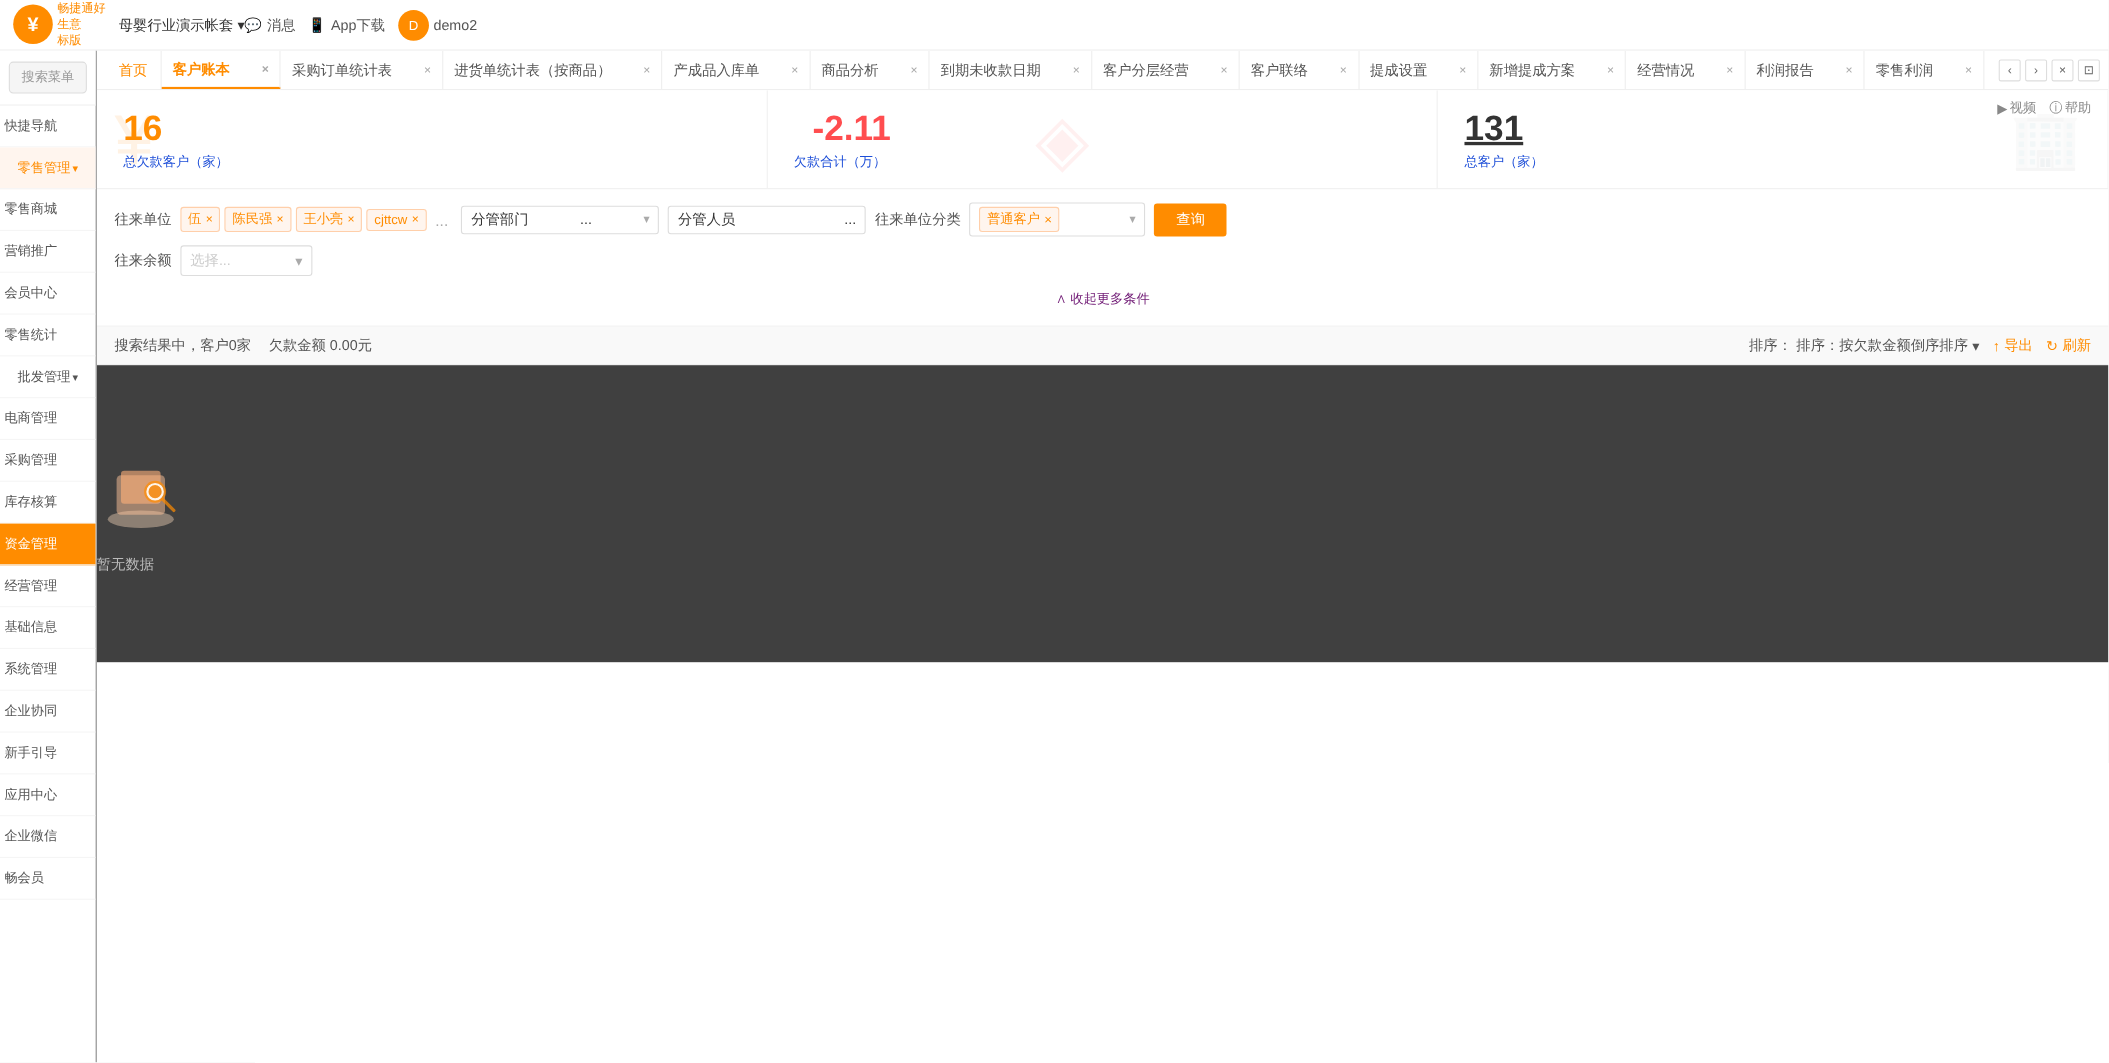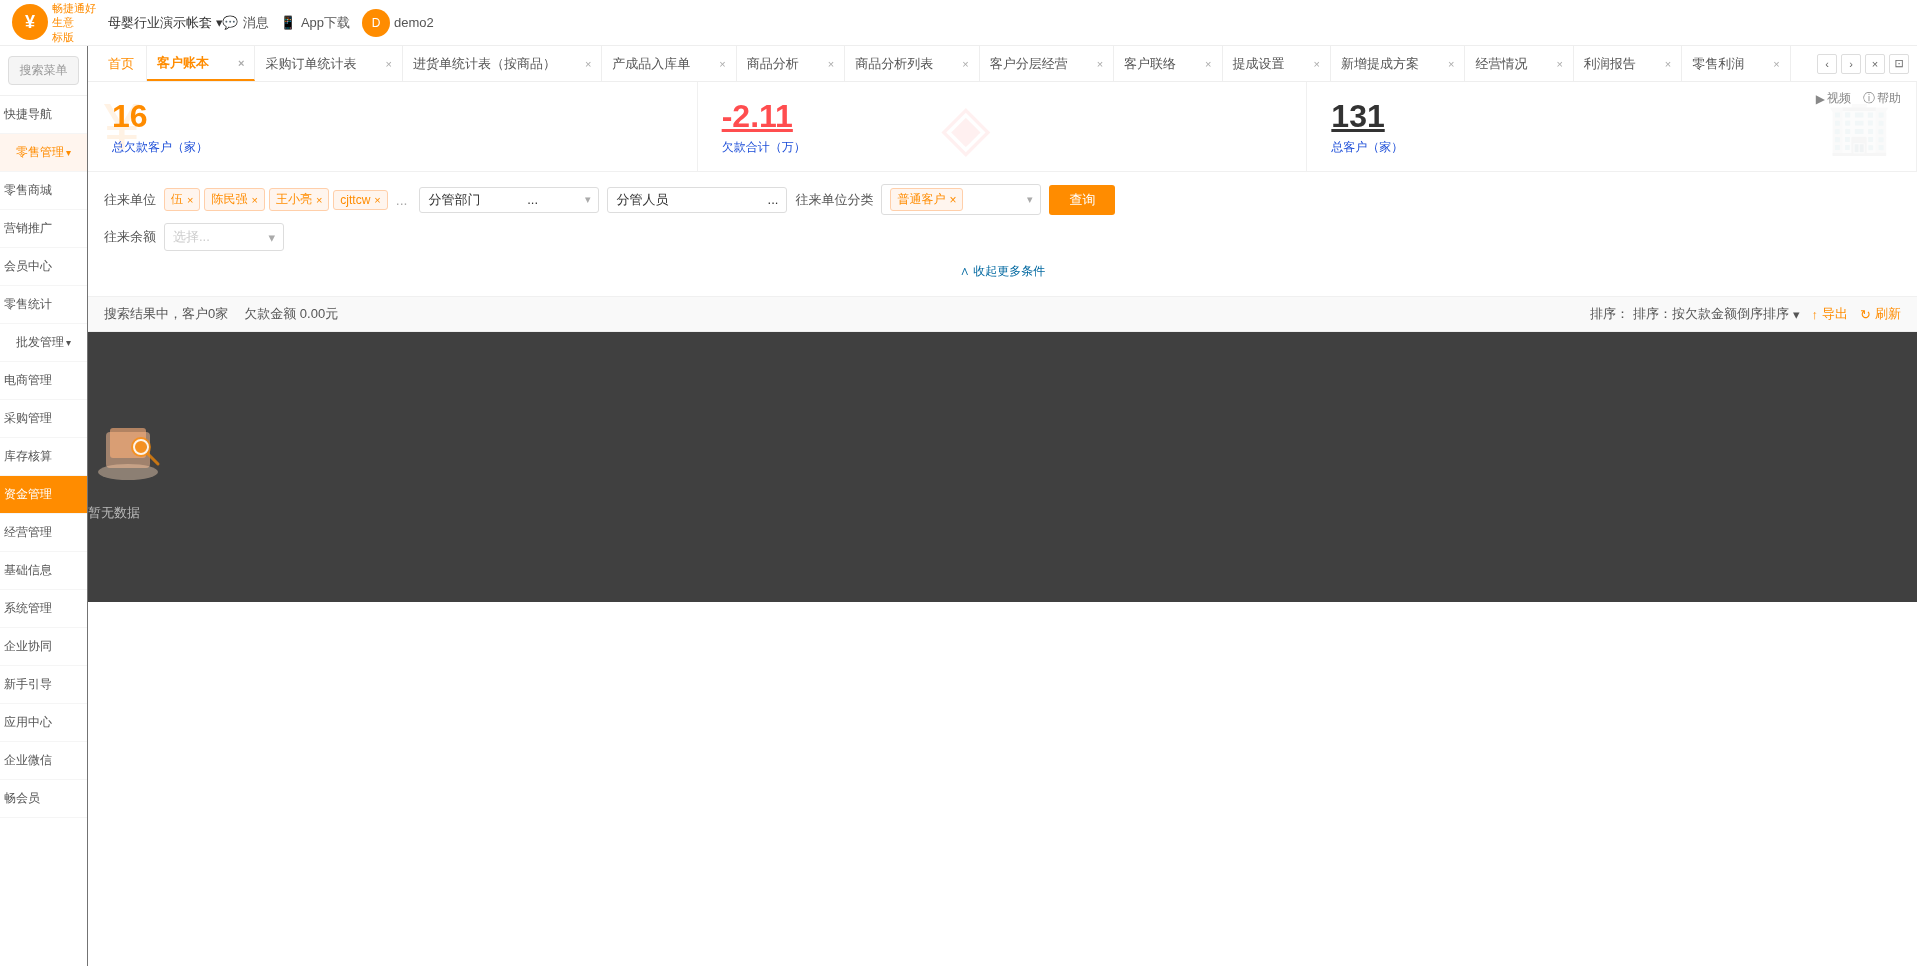--- a/index.html
+++ b/index.html
@@ -211,21 +211,21 @@
       position: relative;
     }
     .stat-card:last-child { border-right: none; }
     .stat-info { position: relative; z-index: 1; }
     .stat-number {
       font-size: 32px;
       font-weight: bold;
       color: #ff8c00;
       line-height: 1.2;
     }
-    .stat-number.negative { color: #ff4d4f; text-decoration: underline; cursor: pointer; }
+    .stat-number.negative { color: #ff4d4f; cursor: pointer; margin-left: 17px; }
     .stat-number.black { color: #333; text-decoration: underline; cursor: pointer; }
     .stat-label { font-size: 12px; color: #1d4ed8; margin-top: 4px; }
     .video-help {
       position: absolute;
       top: 8px;
       right: 16px;
       display: flex;
       gap: 12px;
       font-size: 12px;
       color: #888;
@@ -280,21 +280,21 @@
     }
     .filter-select .arrow { margin-left: auto; color: #aaa; }
     .filter-select-sm {
       min-width: 120px;
     }
     .collapse-btn {
       display: flex;
       align-items: center;
       justify-content: center;
       gap: 4px;
-      color: #0369a1;
+      color: #701a75;
       font-size: 12px;
       cursor: pointer;
       padding: 4px 0;
     }
 
     
     .result-bar {
       display: flex;
       align-items: center;
       padding: 8px 16px;
@@ -495,21 +495,21 @@
       </div>
       <div class="second-nav-tab">
         <span>产成品入库单</span>
         <span class="close-x">×</span>
       </div>
       <div class="second-nav-tab">
         <span>商品分析</span>
         <span class="close-x">×</span>
       </div>
       <div class="second-nav-tab">
-        <span>商品分析列表</span>
+        <span>到期未收款日期</span>
         <span class="close-x">×</span>
       </div>
       <div class="second-nav-tab">
         <span>客户分层经营</span>
         <span class="close-x">×</span>
       </div>
       <div class="second-nav-tab">
         <span>客户联络</span>
         <span class="close-x">×</span>
       </div>

